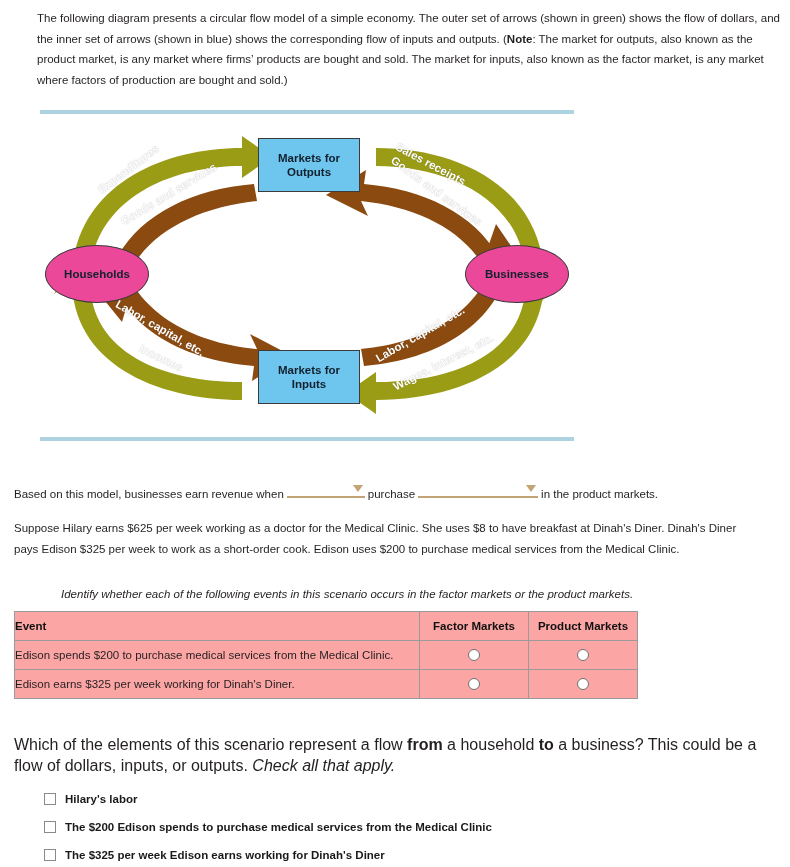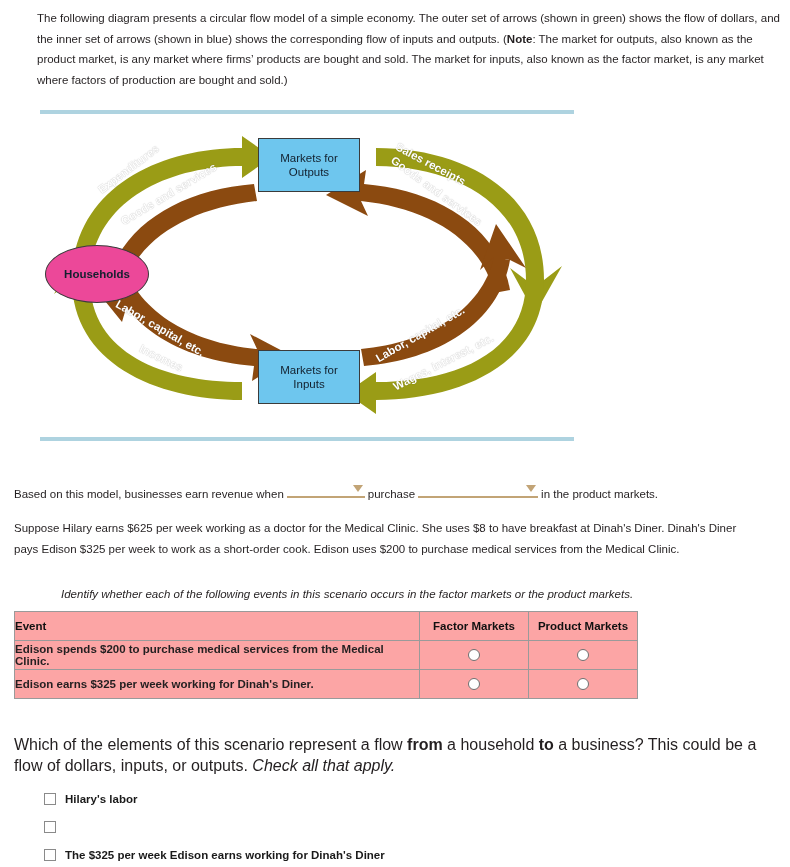--- a/index.html
+++ b/index.html
@@ -51,21 +51,21 @@
     position: absolute;
     left: 0;
     top: 0;
   }
 
   .node-box {
     position: absolute;
     background: #6ec6ee;
     border: 1.5px solid #3b3b3b;
     color: #12202e;
-    font-weight: normal;
+    font-weight: bold;
     font-size: 11.5px;
     line-height: 14px;
     text-align: center;
     display: flex;
     align-items: center;
     justify-content: center;
     box-sizing: border-box;
   }
   .box-outputs { left: 244px; top: 38px; width: 102px; height: 54px; }
   .box-inputs  { left: 244px; top: 250px; width: 102px; height: 54px; }
@@ -159,21 +159,20 @@
     border-collapse: collapse;
     font-size: 11.5px;
     color: #231f20;
     background: #fca5a5;
   }
   .tbl th, .tbl td {
     border: 1px solid #9a9a9a;
     padding: 0;
     height: 28px;
     vertical-align: middle;
-    font-weight: bold;
   }
   .tbl th {
     font-weight: bold;
     font-size: 11.5px;
     color: #111;
   }
   .th-event { text-align: left; padding-left: 9px; }
   .th-mkt { text-align: center; width: 108px; }
   .td-event { text-align: left; padding-left: 9px; }
   .td-opt { text-align: center; }
@@ -302,20 +301,23 @@
     <span>
       <span>Markets for</span><br>
       <span>Inputs</span>
     </span>
   </div>
 
   <div class="node-ellipse ell-households">
     <span>Households</span>
   </div>
 
+  <div class="node-ellipse ell-businesses">
+    <span>Businesses</span>
+  </div>
 </div>
 
 <div class="q1">
   <span>Based on this model, businesses earn revenue when</span><span class="dropdown dd-1"><span></span><span class="dd-caret"></span></span><span>purchase</span><span class="dropdown dd-2"><span></span><span class="dd-caret"></span></span><span>in the product markets.</span>
 </div>
 
 <div class="q-scenario">Suppose Hilary earns $625 per week working as a doctor for the Medical Clinic. She uses $8 to have breakfast at Dinah's Diner. Dinah's Diner pays Edison $325 per week to work as a short-order cook. Edison uses $200 to purchase medical services from the Medical Clinic.</div>
 
 <div class="q-identify">Identify whether each of the following events in this scenario occurs in the factor markets or the product markets.</div>
 
@@ -345,18 +347,19 @@
   <span>Which of the elements of this scenario represent a flow </span><b>from</b><span> a household </span><b>to</b><span> a business? This could be a flow of dollars, inputs, or outputs. </span><i>Check all that apply.</i>
 </div>
 
 <div class="checklist">
   <div class="check-row">
     <span class="checkbox"></span>
     <span>Hilary's labor</span>
   </div>
   <div class="check-row">
     <span class="checkbox"></span>
+    <span>The $200 Edison spends to purchase medical services from the Medical Clinic</span>
   </div>
   <div class="check-row">
     <span class="checkbox"></span>
     <span>The $325 per week Edison earns working for Dinah's Diner</span>
   </div>
 </div>
 
 </body></html>

